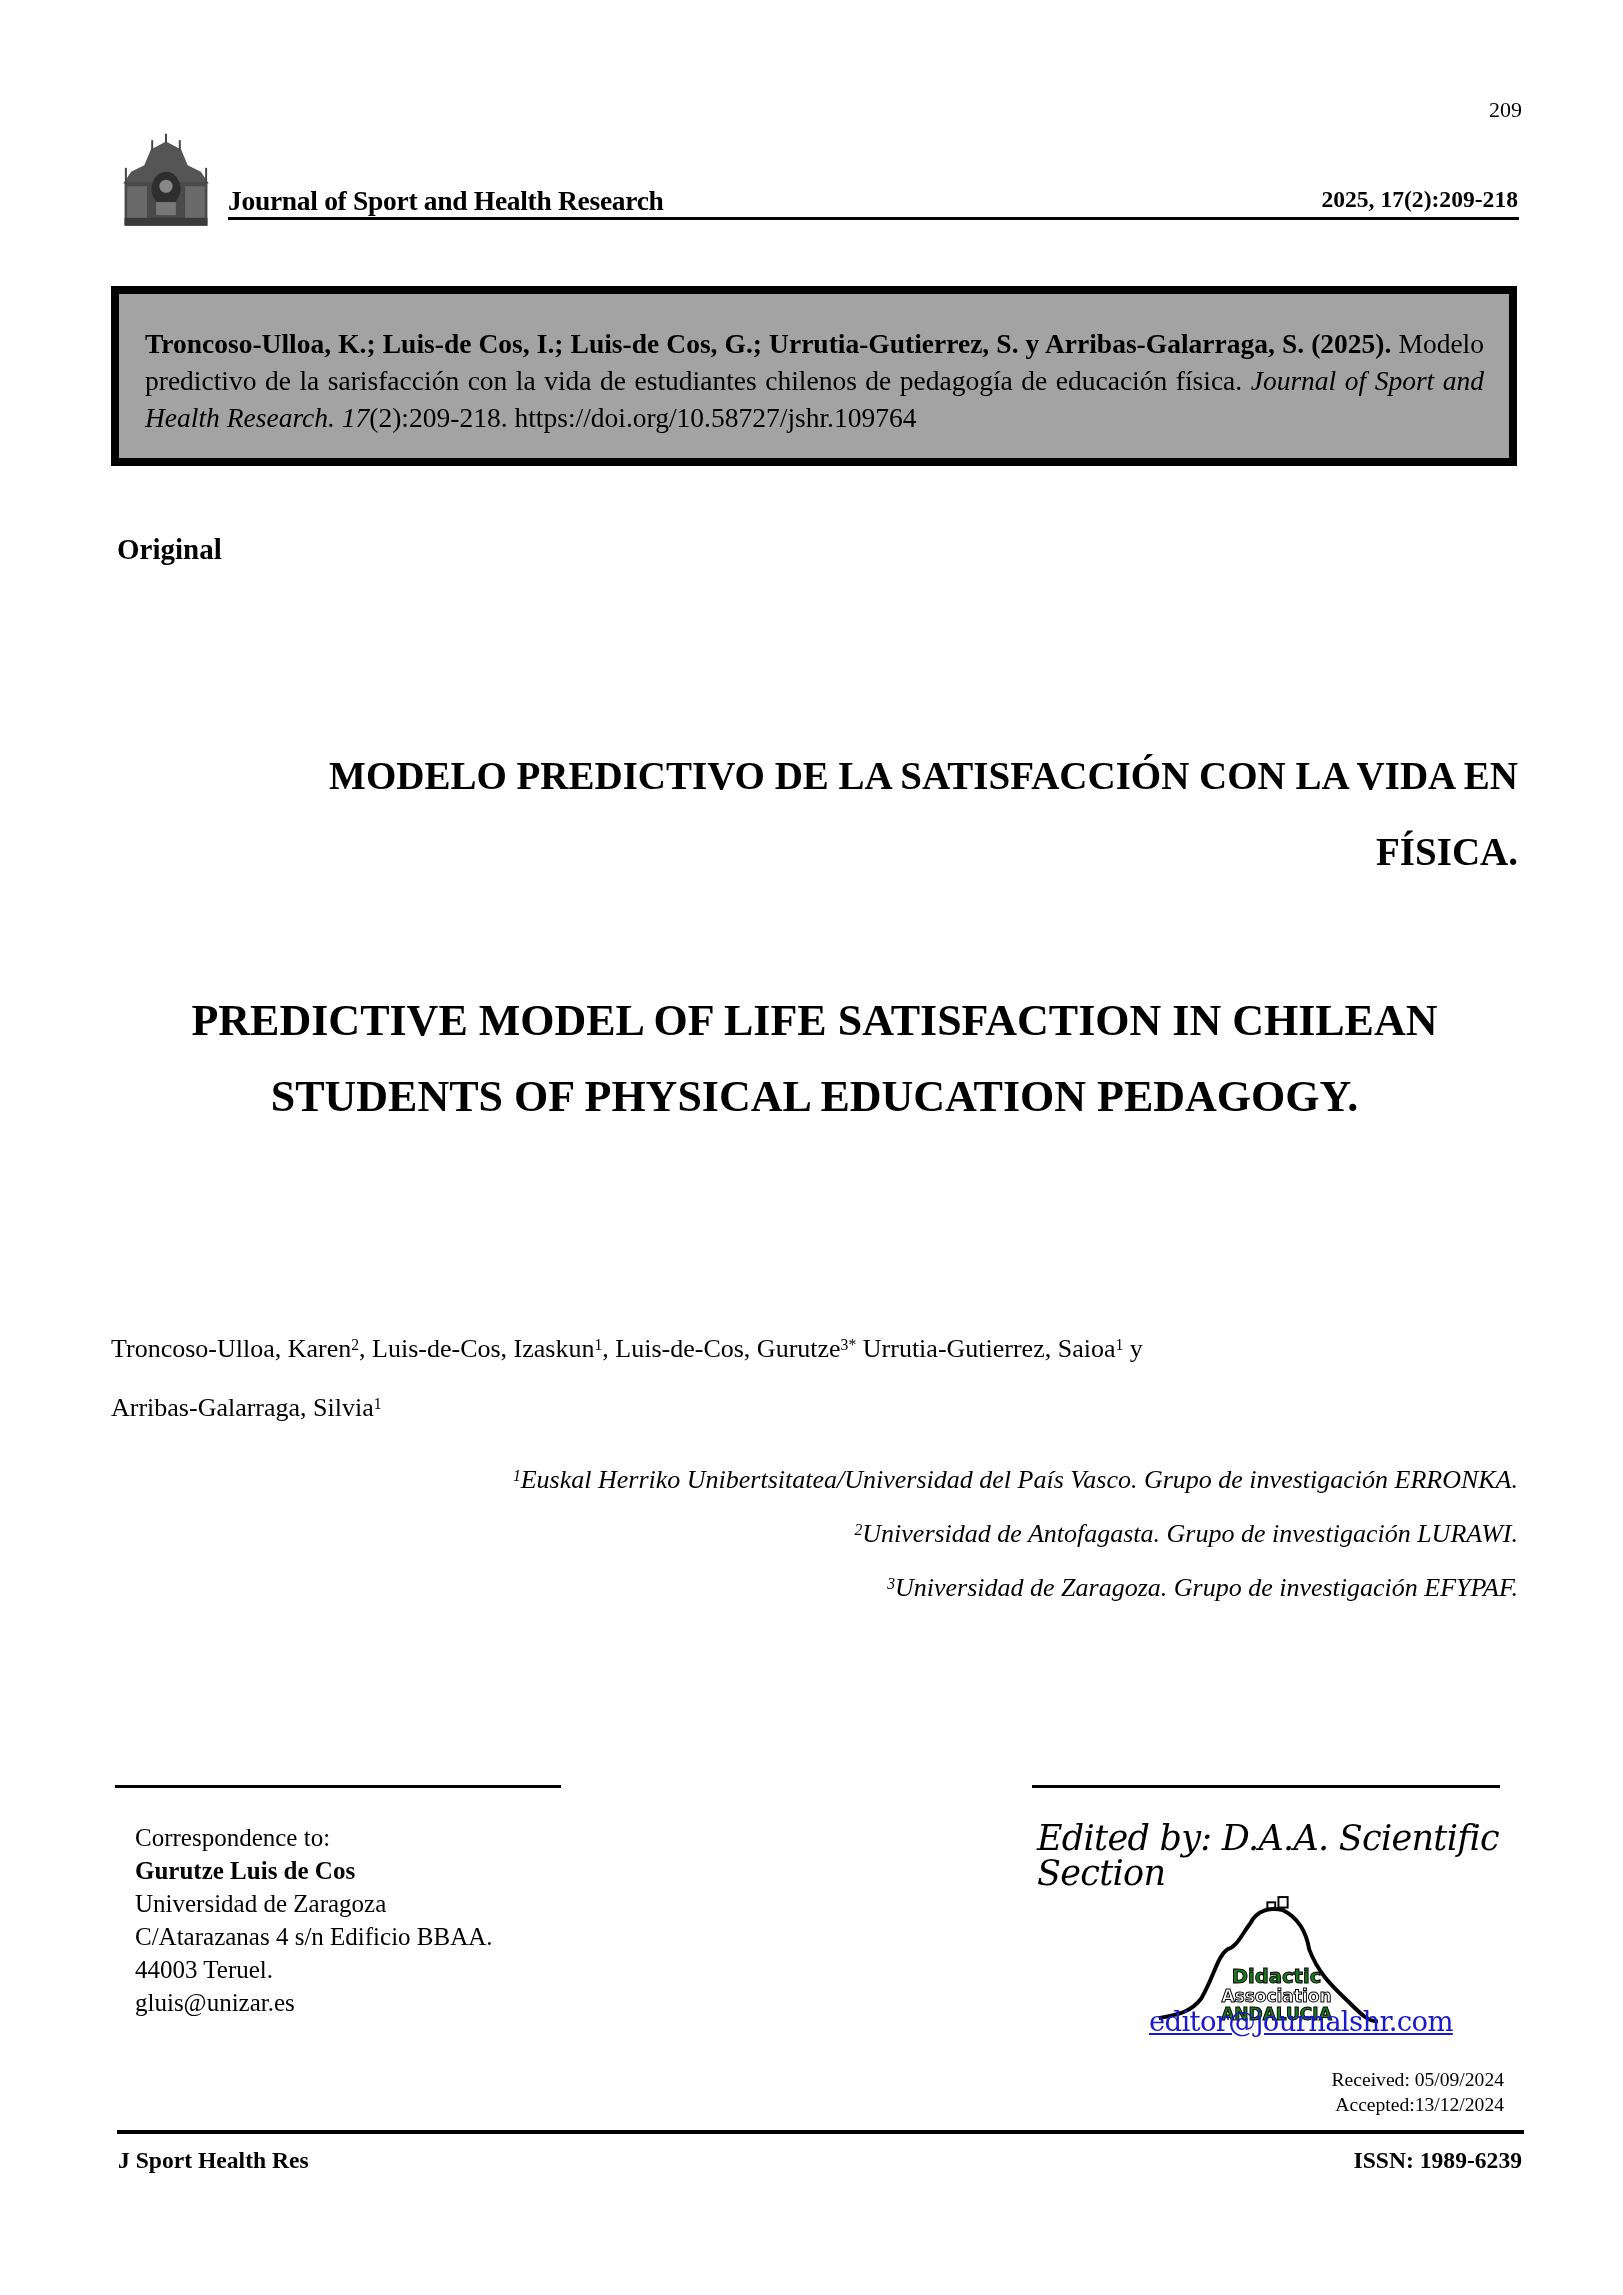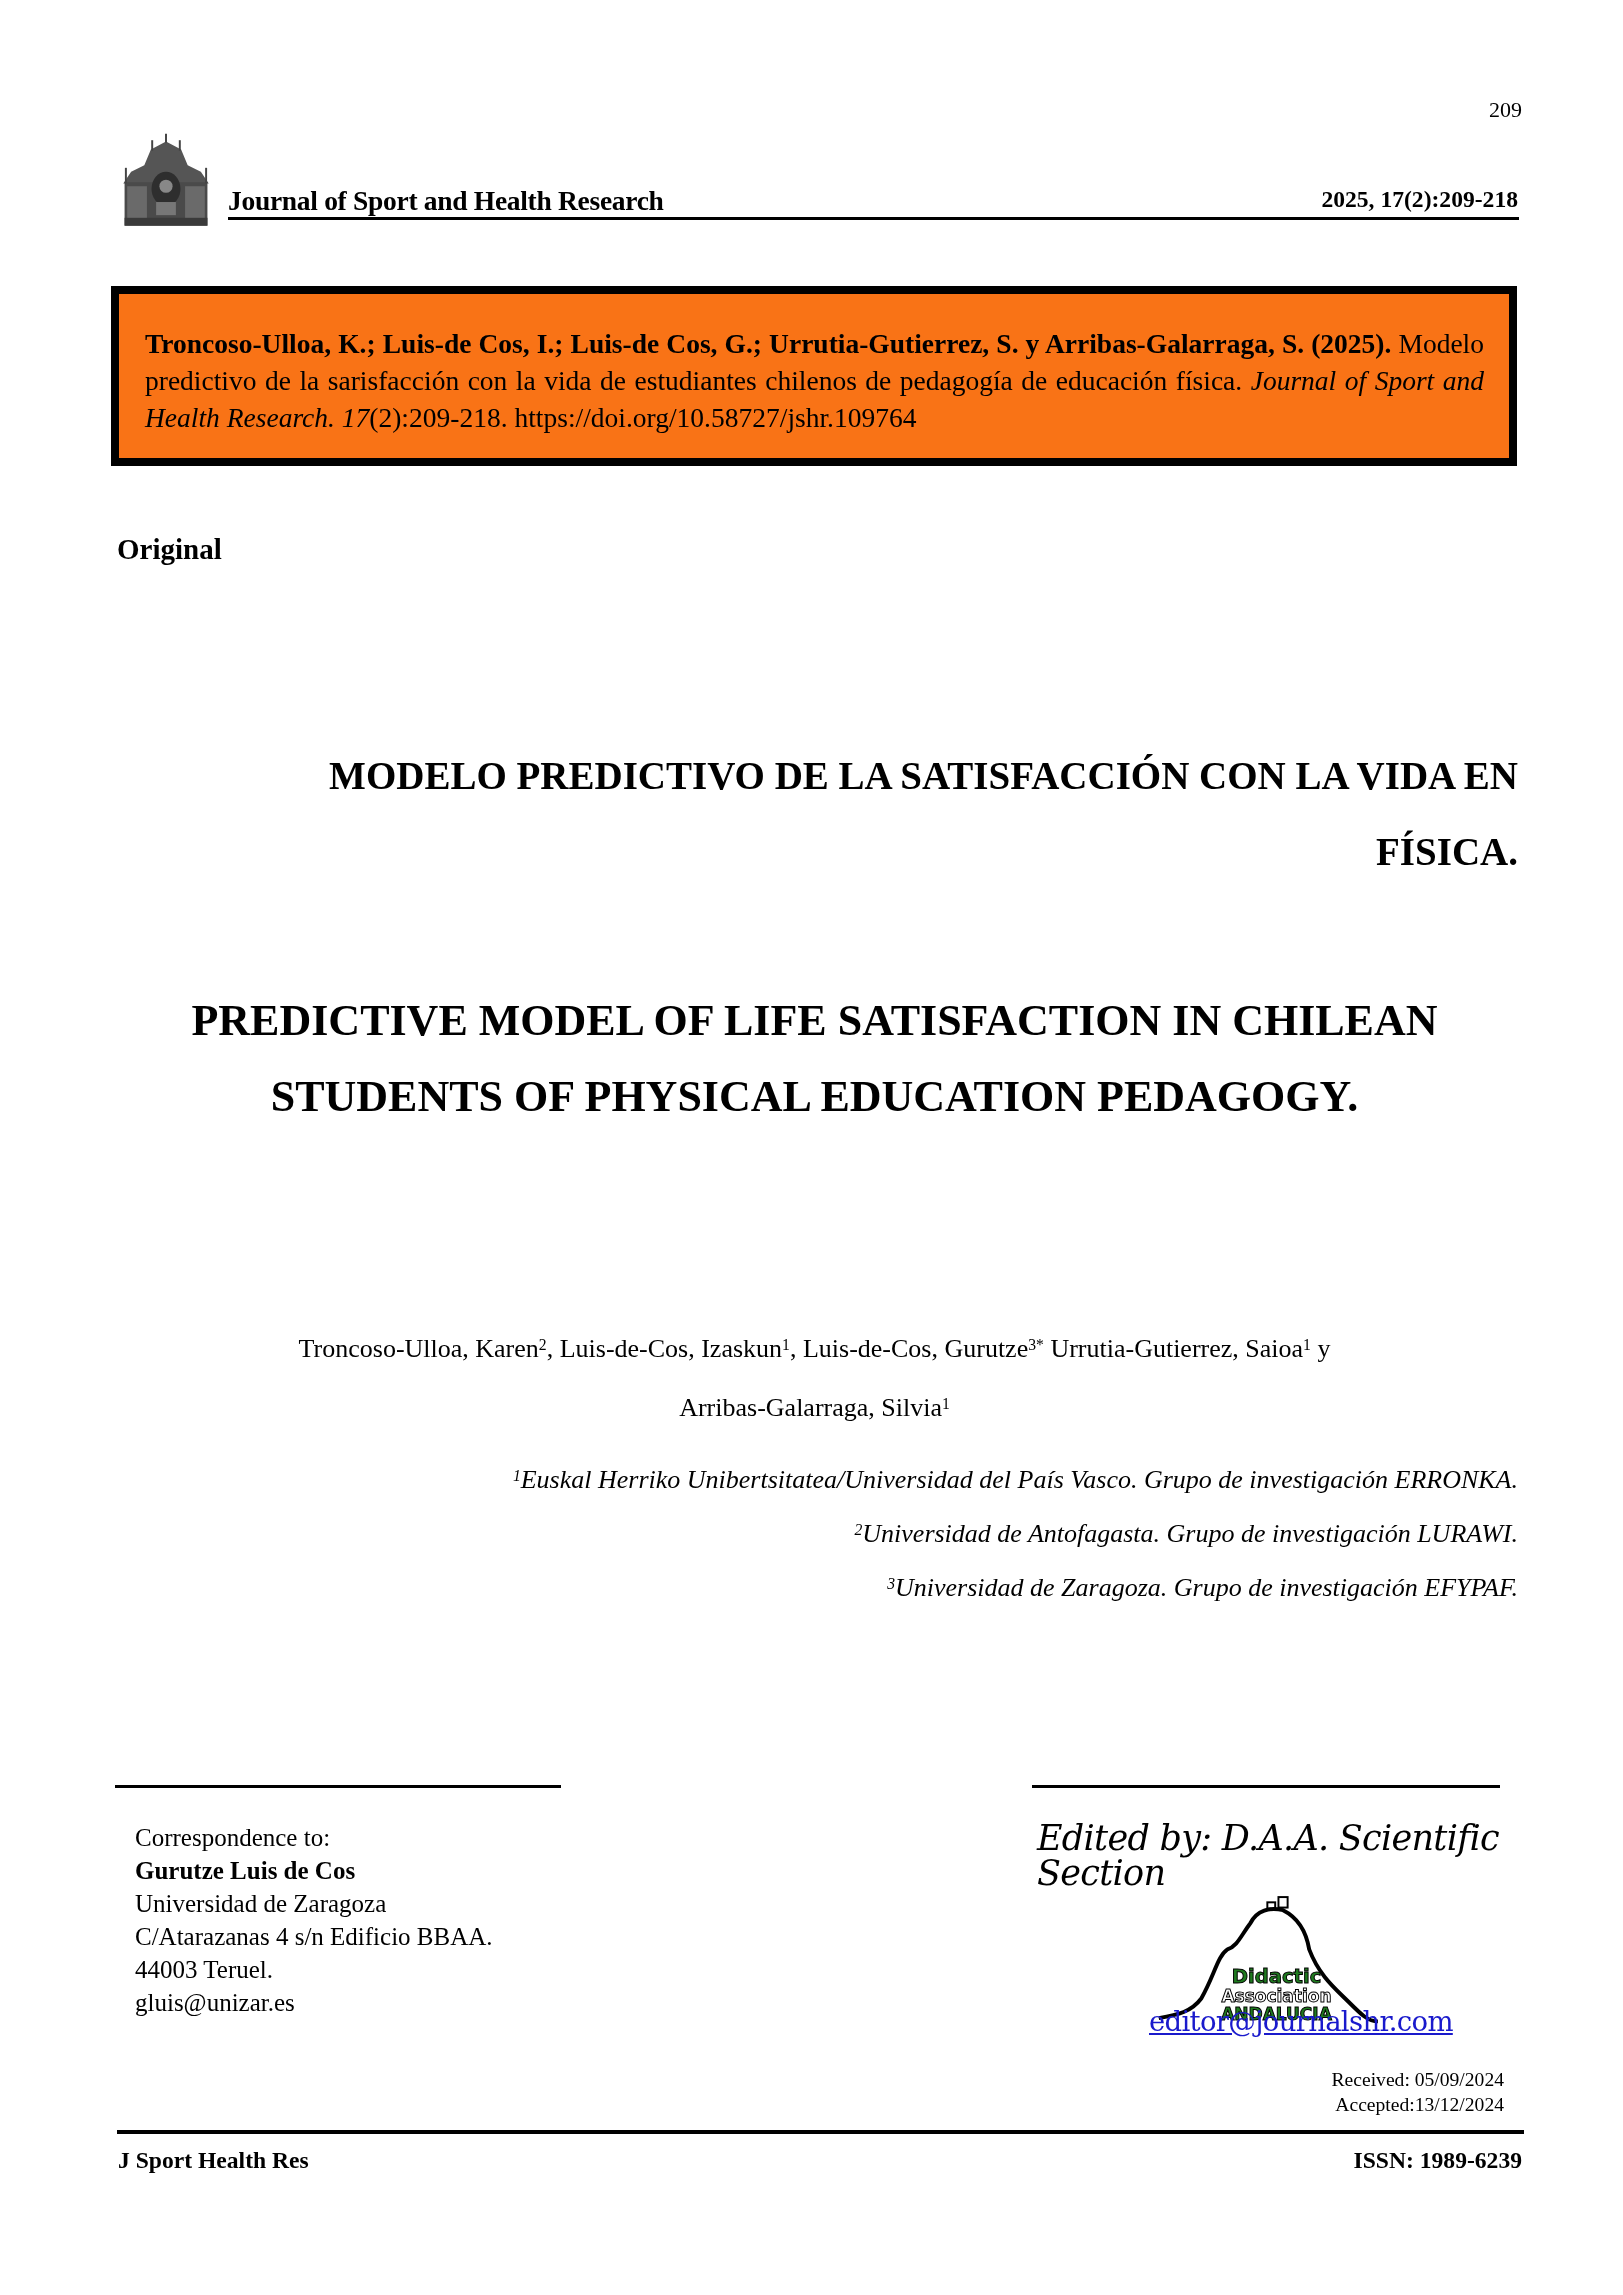--- a/index.html
+++ b/index.html
@@ -8,34 +8,34 @@
   .abs { position:absolute; }
 
   .page-number { right:101px; top:97px; font-size:22px; }
 
   .logo { left:118px; top:131px; width:96px; height:96px; }
   .journal-name { left:228px; top:185px; font-size:27.5px; font-weight:bold; letter-spacing:-0.3px; }
   .journal-rule { left:228px; top:217px; width:1291px; height:3.3px; background:#000; }
   .journal-vol { right:105px; top:186px; font-size:23.6px; font-weight:bold; }
 
   .cite-box { left:111px; top:286px; width:1390px; height:164px;
-              border:8.5px solid #000; background:#f97316; }
+              border:8.5px solid #000; background:#a3a3a3; }
   .cite-text { position:absolute; left:26px; right:25px; top:31px;
                font-size:27.5px; line-height:37px; text-align:justify; }
   .cite-text b { font-weight:bold; }
   .cite-text i { font-style:italic; }
 
   .article-type { left:117px; top:533px; font-size:29px; font-weight:bold; }
 
   .title-es { right:105px; top:738px; width:1407px; text-align:right;
               font-size:39px; font-weight:bold; line-height:76px; }
   .title-en { right:105px; top:983px; width:1407px; text-align:center;
               font-size:44px; font-weight:bold; line-height:76px; }
 
-  .authors { right:105px; top:1319px; width:1407px; text-align:center;
+  .authors { right:105px; top:1319px; width:1407px; text-align:left;
              font-size:26px; line-height:59px; }
   .authors sup { font-size:15.7px; vertical-align:top; position:relative; top:-3.9px; }
 
   .affils { right:105px; top:1453px; width:1407px; text-align:right;
             font-size:26px; line-height:54px; font-style:italic; }
   .affils sup { font-size:15.7px; vertical-align:top; position:relative; top:-3.9px; }
 
   .rule-left { left:115px; top:1785px; width:446px; height:2.6px; background:#000; }
   .rule-right { left:1032px; top:1785px; width:468px; height:2.6px; background:#000; }
 

